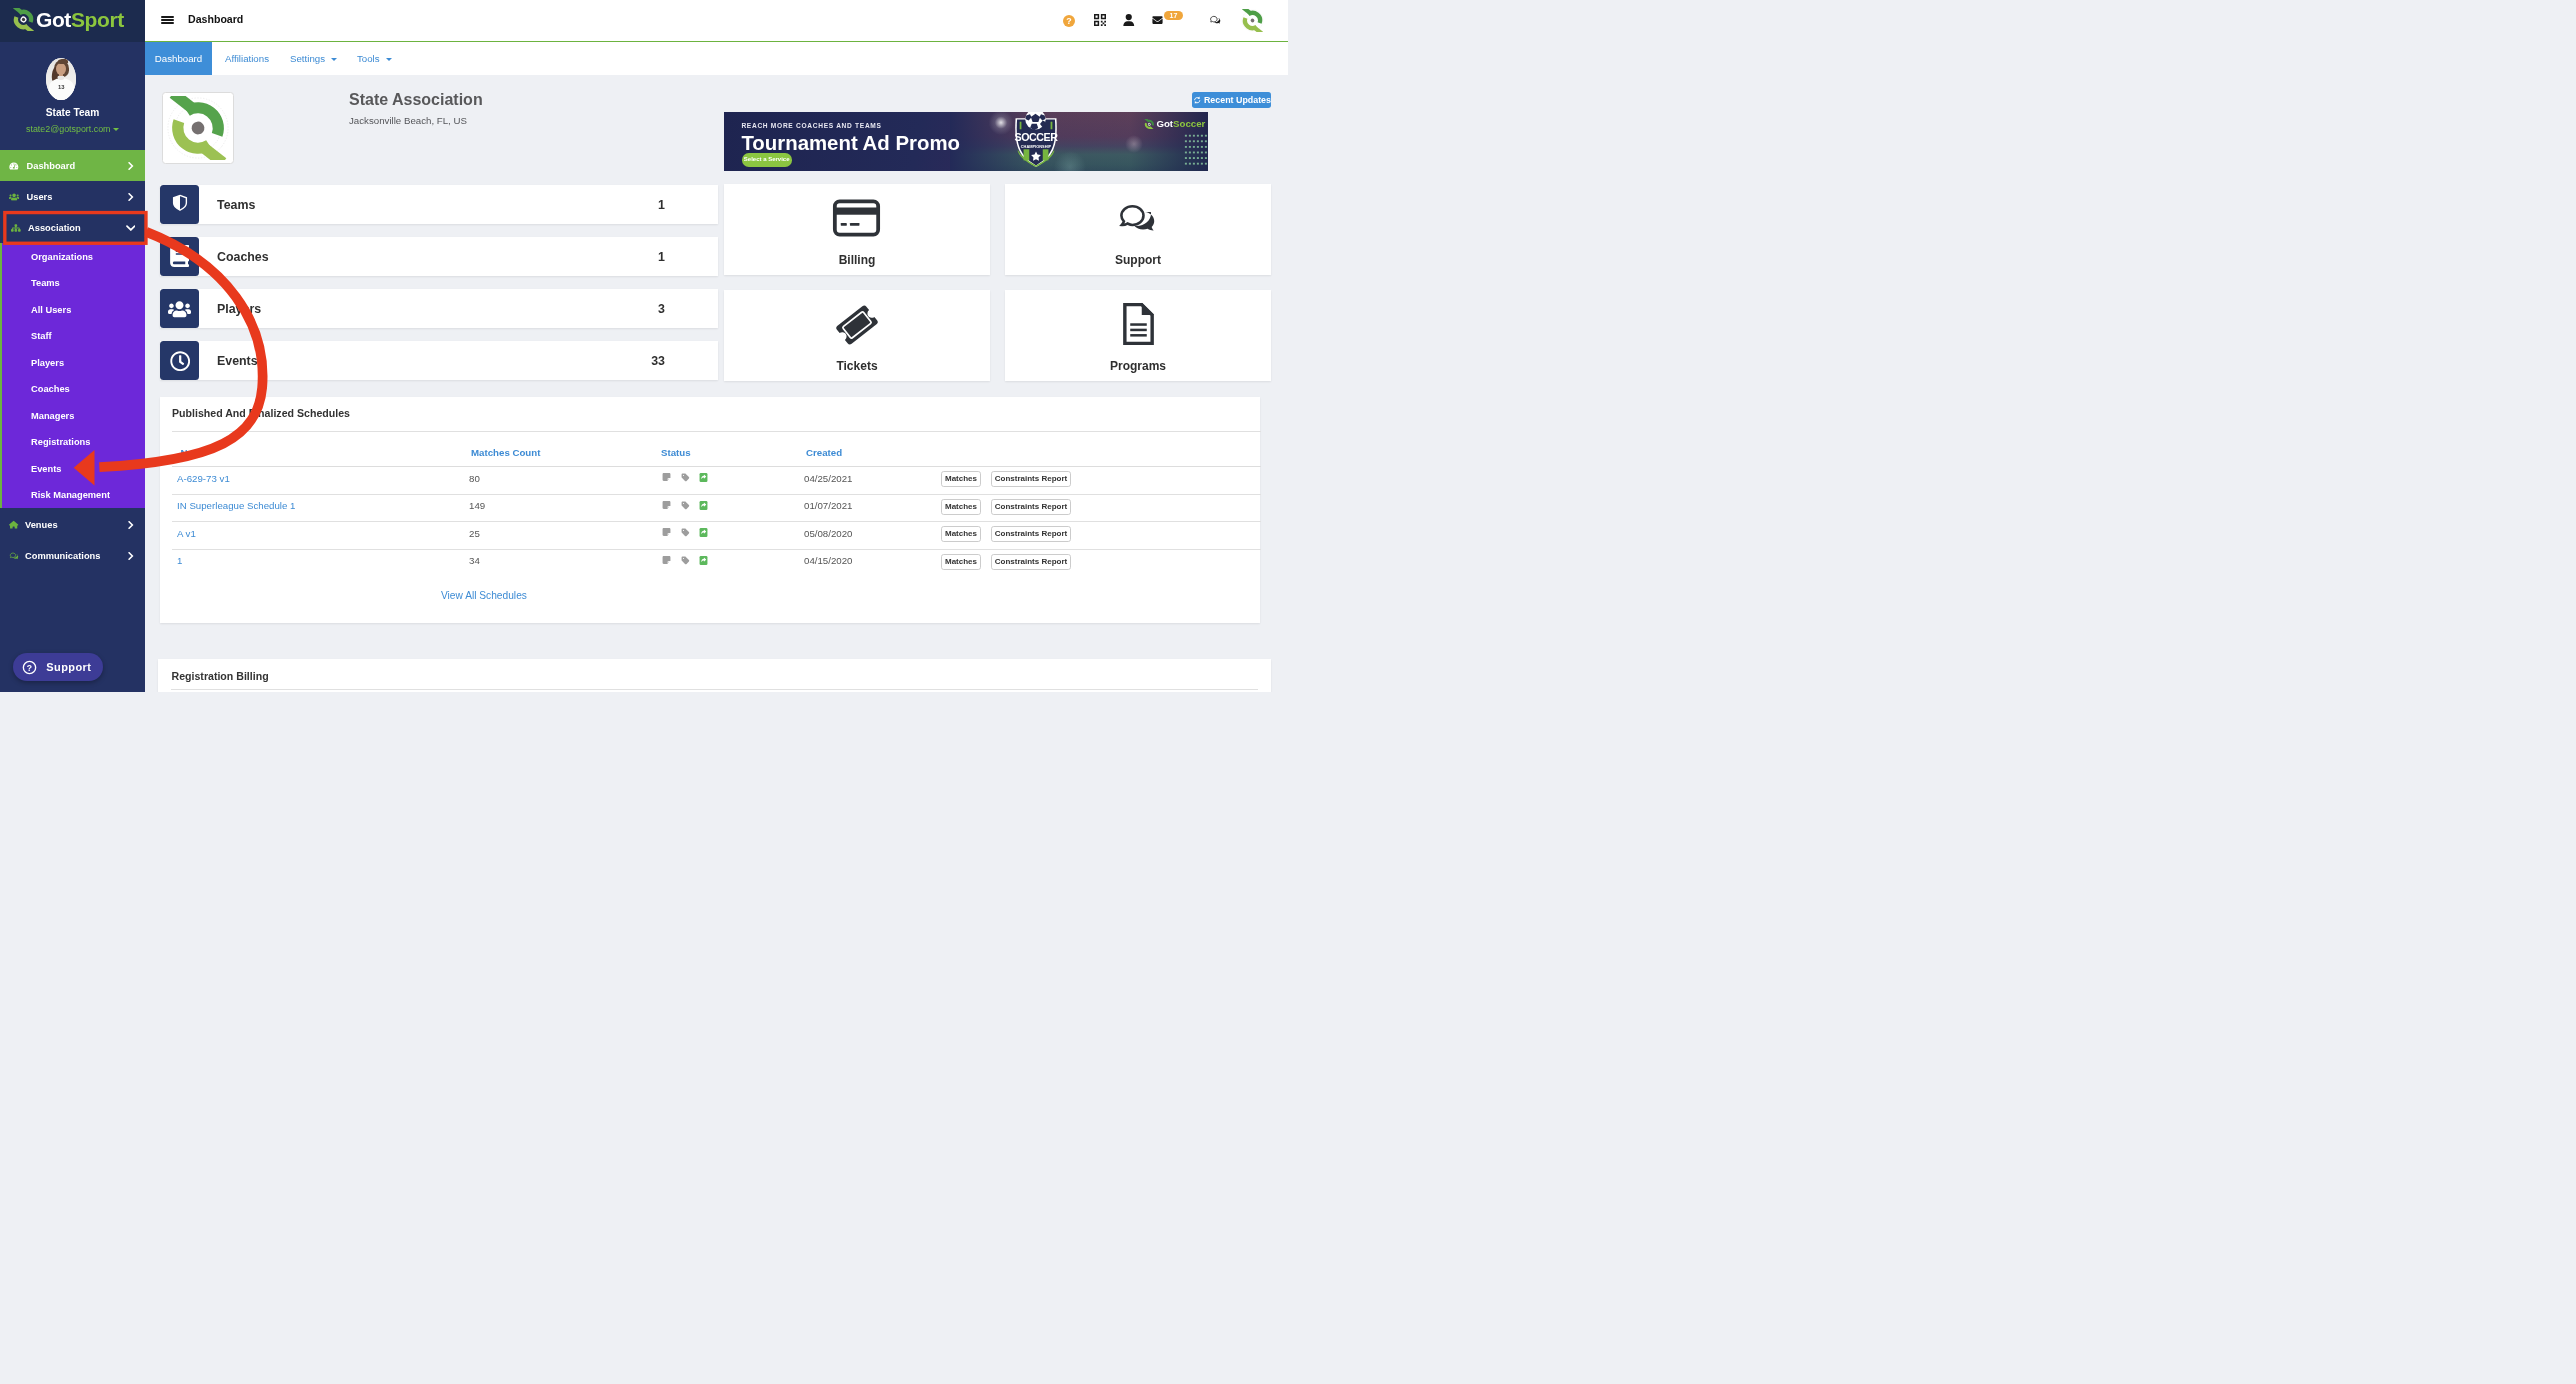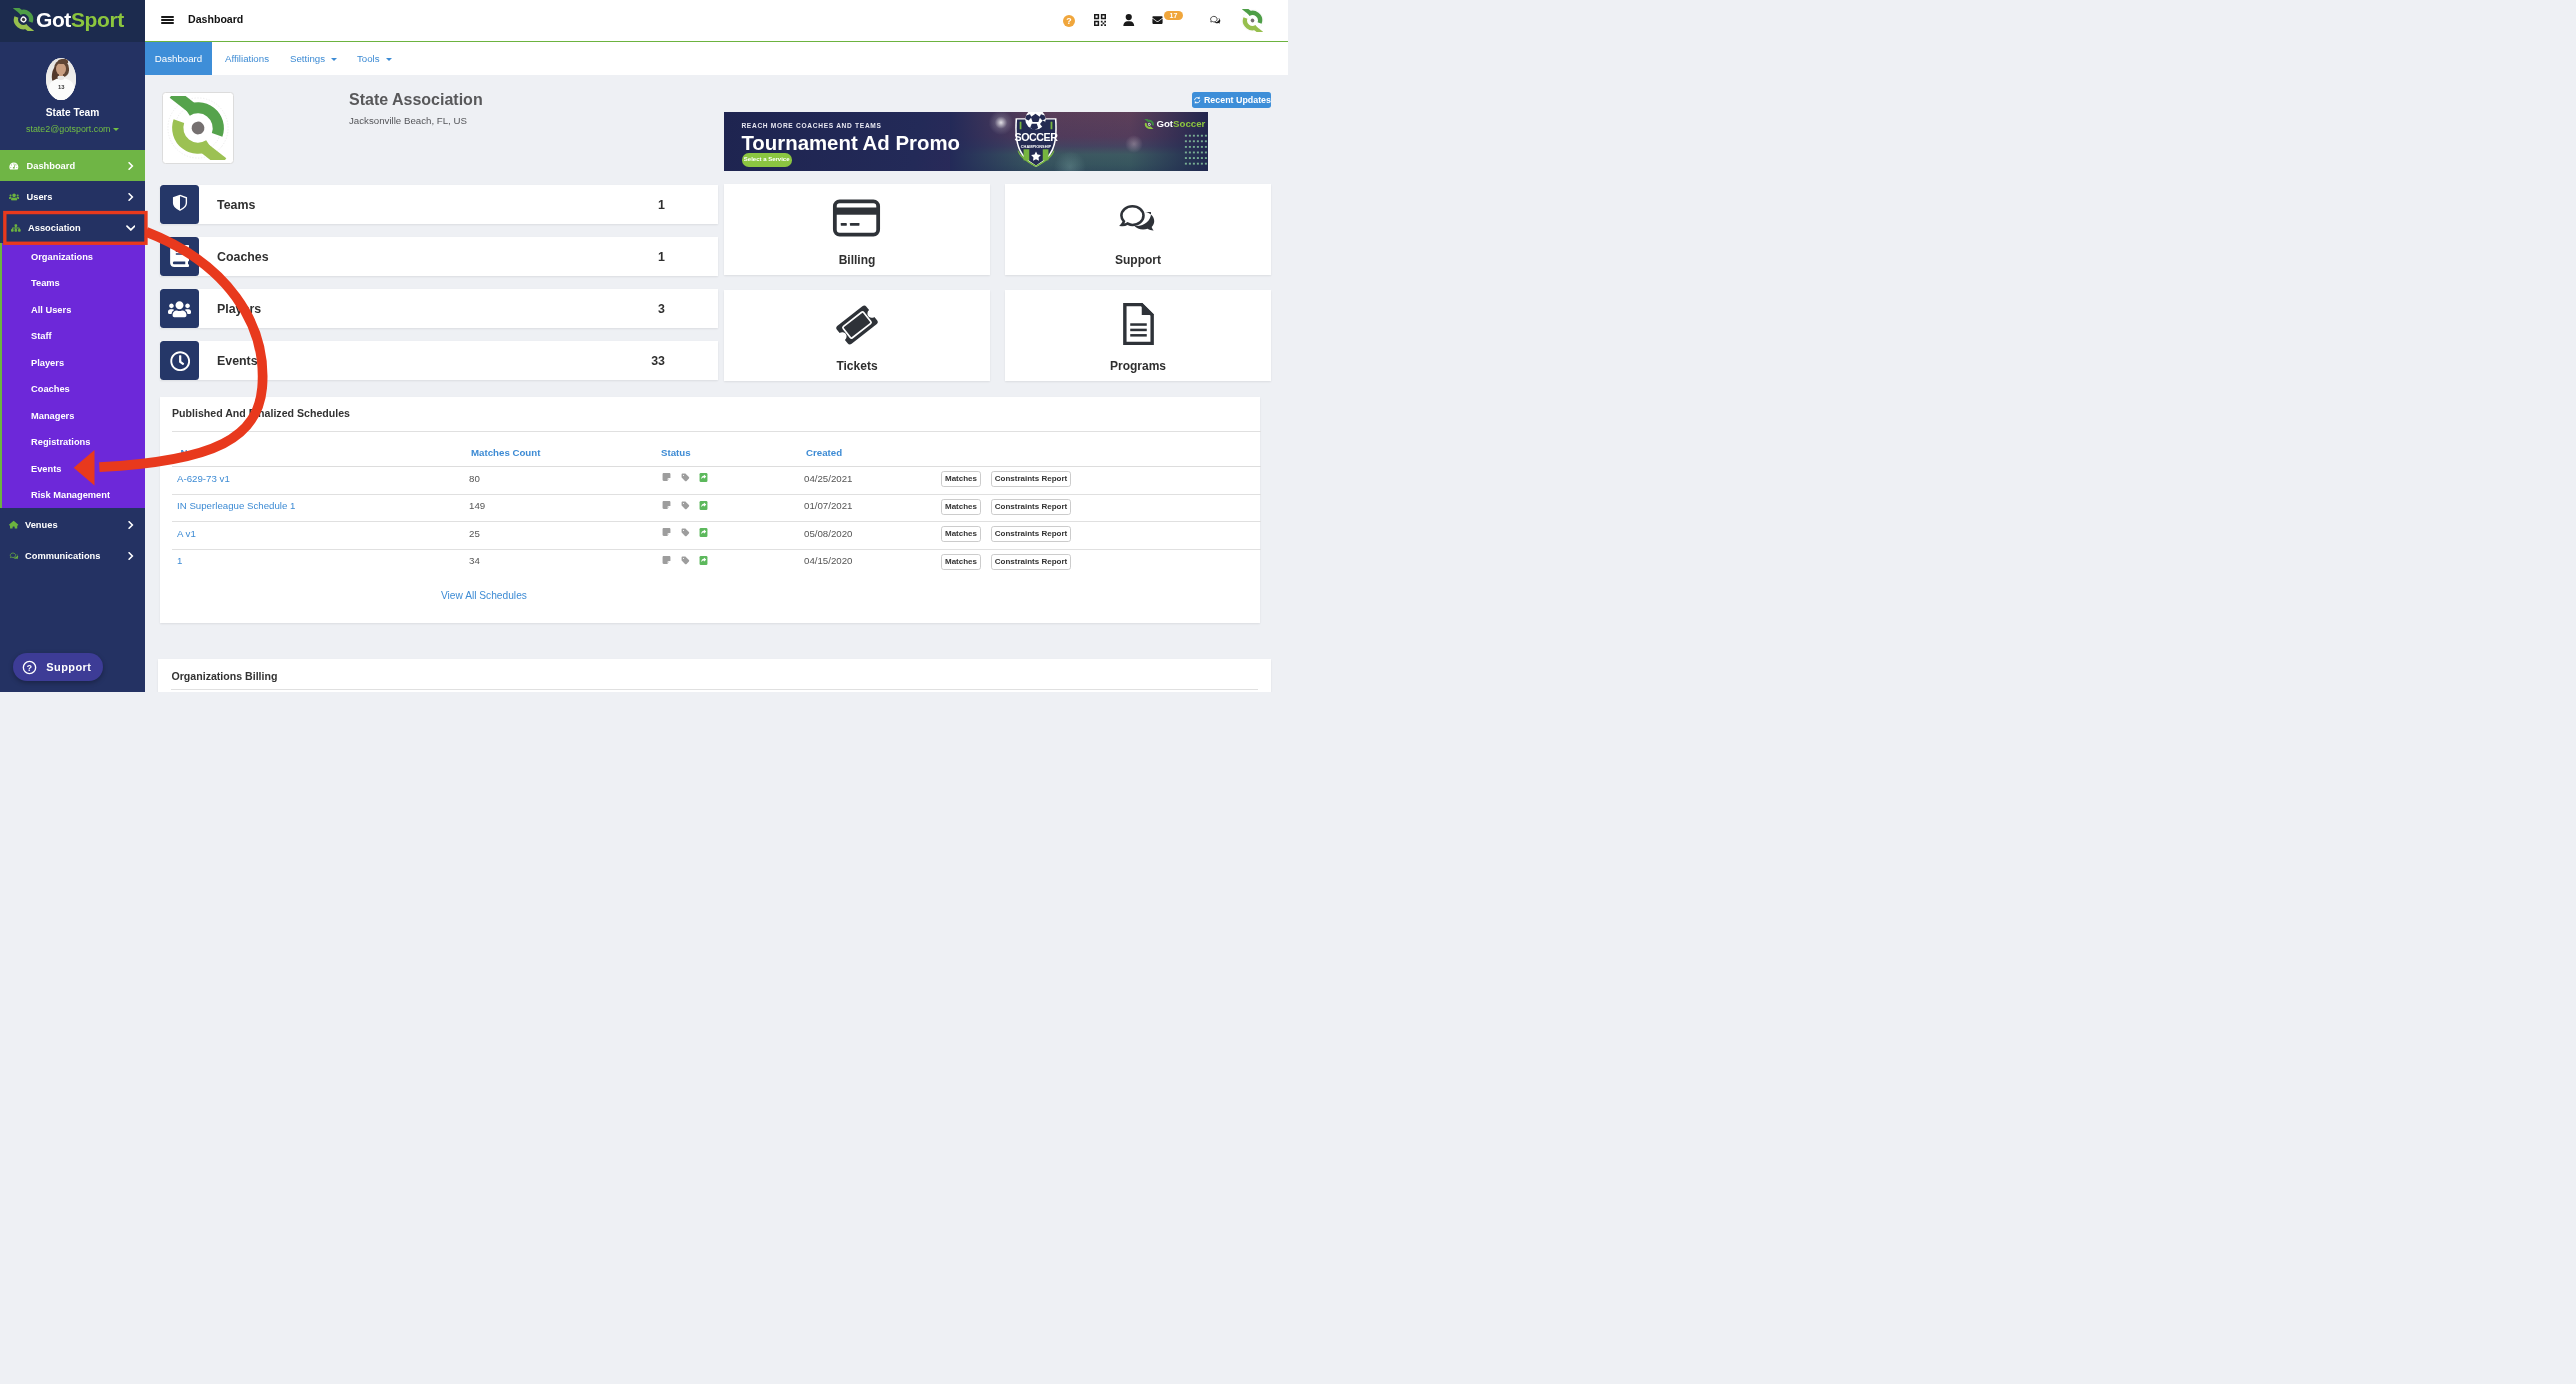--- a/index.html
+++ b/index.html
@@ -417,21 +417,21 @@
     <div class="tbtn" style="left:831px;top:74px;width:80px;">Constraints Report</div>
     <div class="tbtn" style="left:781px;top:102px;width:40px;">Matches</div>
     <div class="tbtn" style="left:831px;top:102px;width:80px;">Constraints Report</div>
     <div class="tbtn" style="left:781px;top:129px;width:40px;">Matches</div>
     <div class="tbtn" style="left:831px;top:129px;width:80px;">Constraints Report</div>
     <div class="tbtn" style="left:781px;top:157px;width:40px;">Matches</div>
     <div class="tbtn" style="left:831px;top:157px;width:80px;">Constraints Report</div>
     <div class="tlink" style="left:281px;top:193px;font-size:10.2px;">View All Schedules</div>
   </div>
   <div class="card" id="regbill">
-    <div class="ptitle">Organizations Billing</div>
+    <div class="ptitle">Registration Billing</div>
     <div class="hline" style="left:13.3px;top:30px;width:1087px;"></div>
   </div>
 </div>
 <svg id="ann" viewBox="0 0 1455 782">
   <rect x="5.2" y="240.2" width="159.5" height="34.7" fill="none" stroke="#e8391d" stroke-width="3.8"></rect>
   <path d="M 165 262 C 255 297, 302 365, 296 438 C 291 494, 245 521, 112 528" fill="none" stroke="#e8391d" stroke-width="11"></path>
   <polygon points="83,528.6 106.5,508.5 106.5,548.7" fill="#e8391d"></polygon>
 </svg>
 
 

